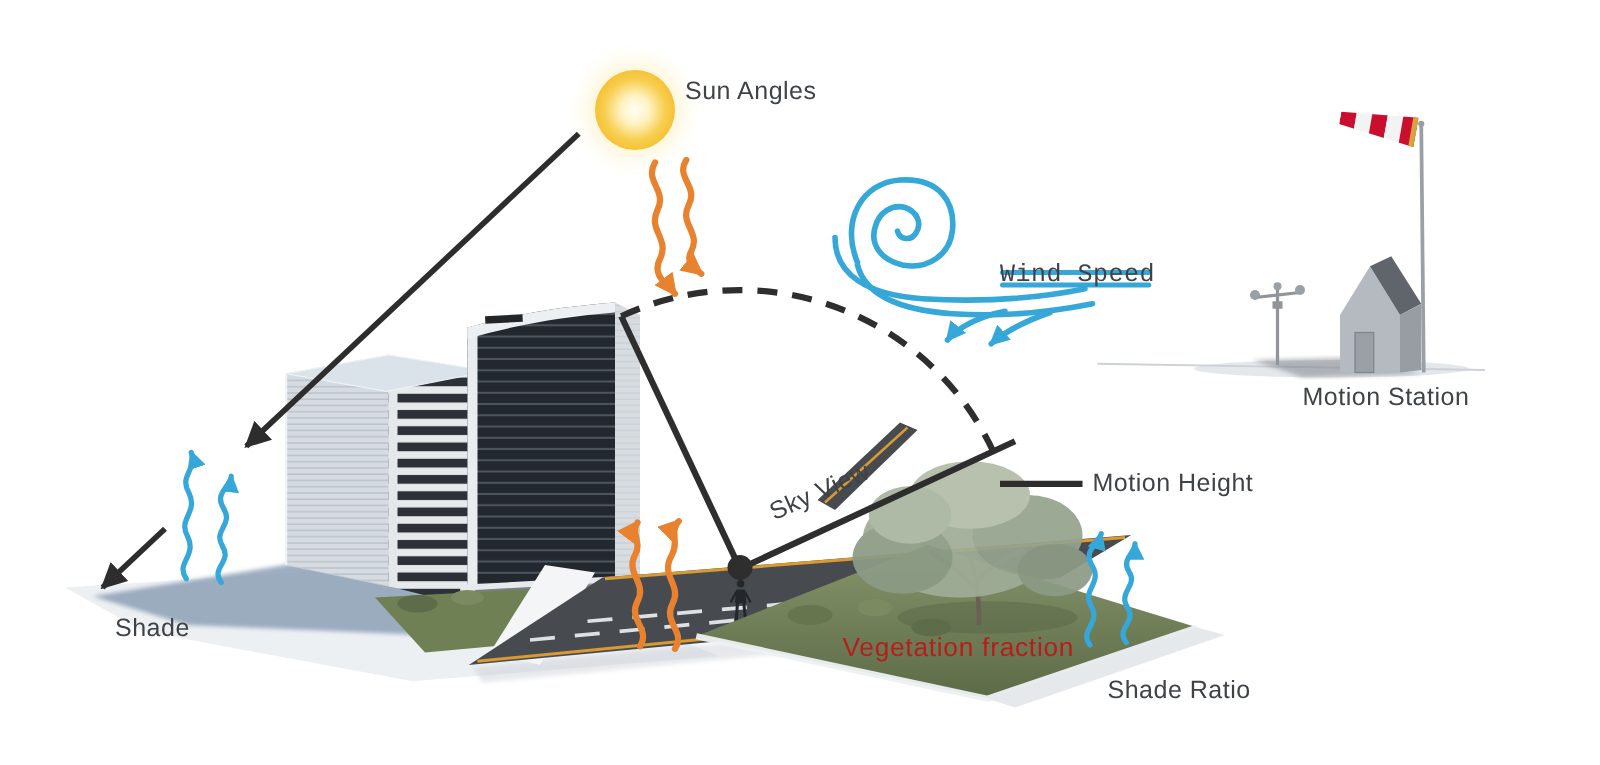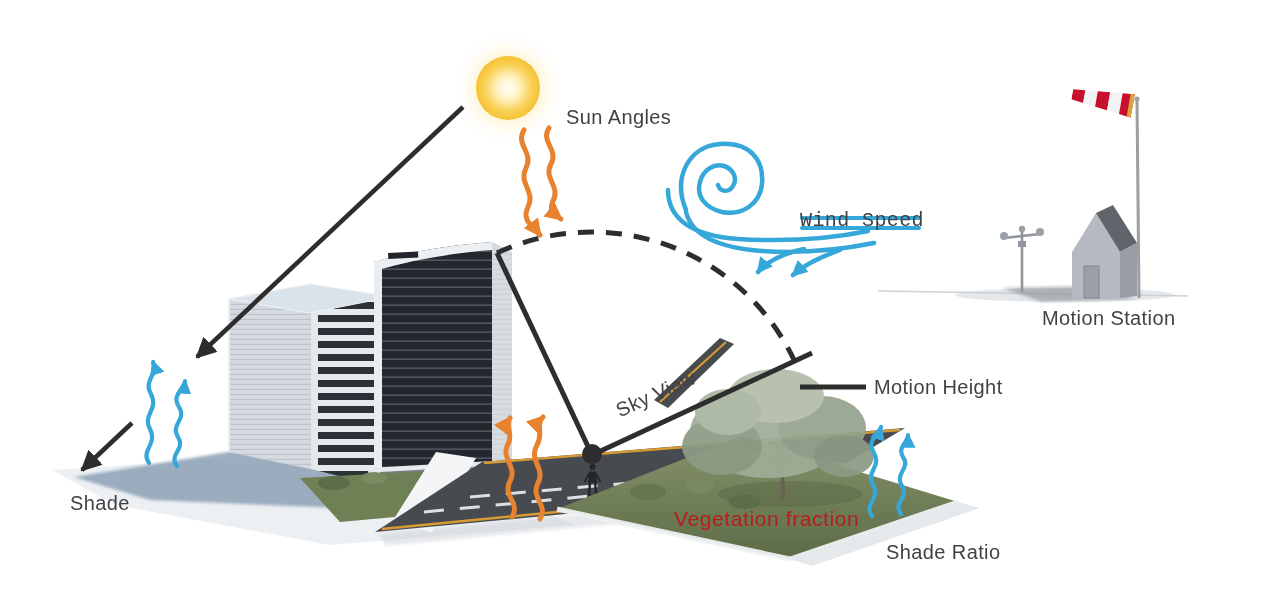--- a/index.html
+++ b/index.html
@@ -238,31 +238,31 @@
       <line x1="1004" y1="238" x2="1040" y2="234"></line>
       <rect x="1018" y="241" width="8" height="6" stroke="none" fill="#8f959b"></rect>
       <circle cx="1004" cy="236" r="4" stroke="none"></circle>
       <circle cx="1040" cy="232" r="4" stroke="none"></circle>
       <circle cx="1022" cy="229" r="3.2" stroke="none"></circle>
       <line x1="1022" y1="232" x2="1022" y2="240"></line>
     </g>
   </g>
 </svg>
 
-<div class="label" style="left:566px;top:60px;margin-top:44px;">
+<div class="label" style="left:548px;top:60px;">
   <div>Sun Angles</div>
 </div>
 
 <div class="label" style="left:800px;top:208px;font-family:Liberation Mono, monospace;">Wind Speed</div>
 
 <div class="label" style="left:1042px;top:305px;">Motion Station</div>
 
 <div class="label" style="left:874px;top:374px;">Motion Height</div>
 
 <div class="label skyview" style="left:617px;top:398px;">Sky View</div>
 
-<div class="label" style="left:70px;top:490px;text-align:center;">Shade</div>
+<div class="label" style="left:92px;top:490px;text-align:center;">Shade</div>
 
 <div class="label light" style="left:674px;top:506px;">Vegetation fraction</div>
 
 <div class="label" style="left:886px;top:539px;">Shade Ratio</div>
 
 </div>
 
 </body></html>

